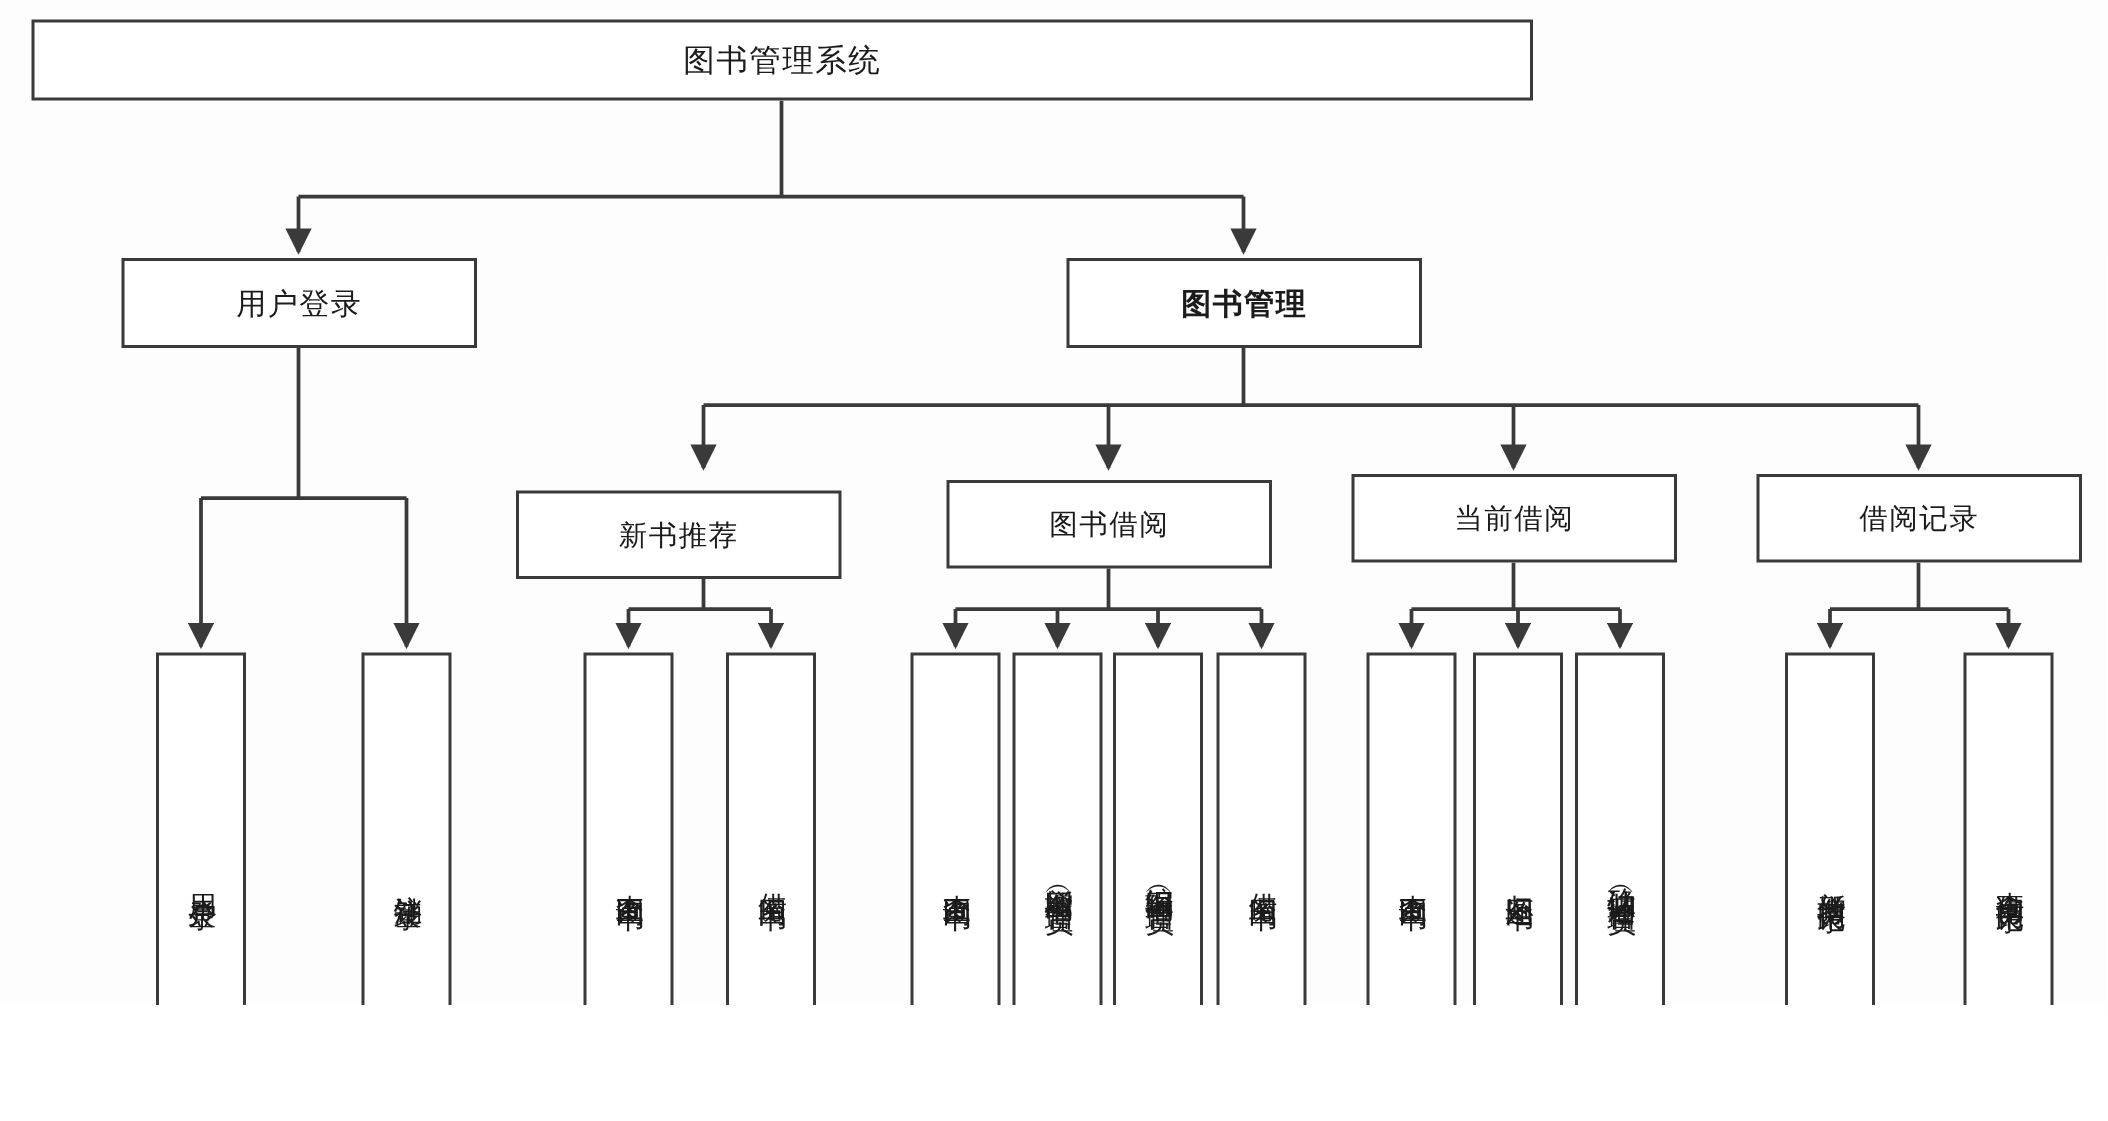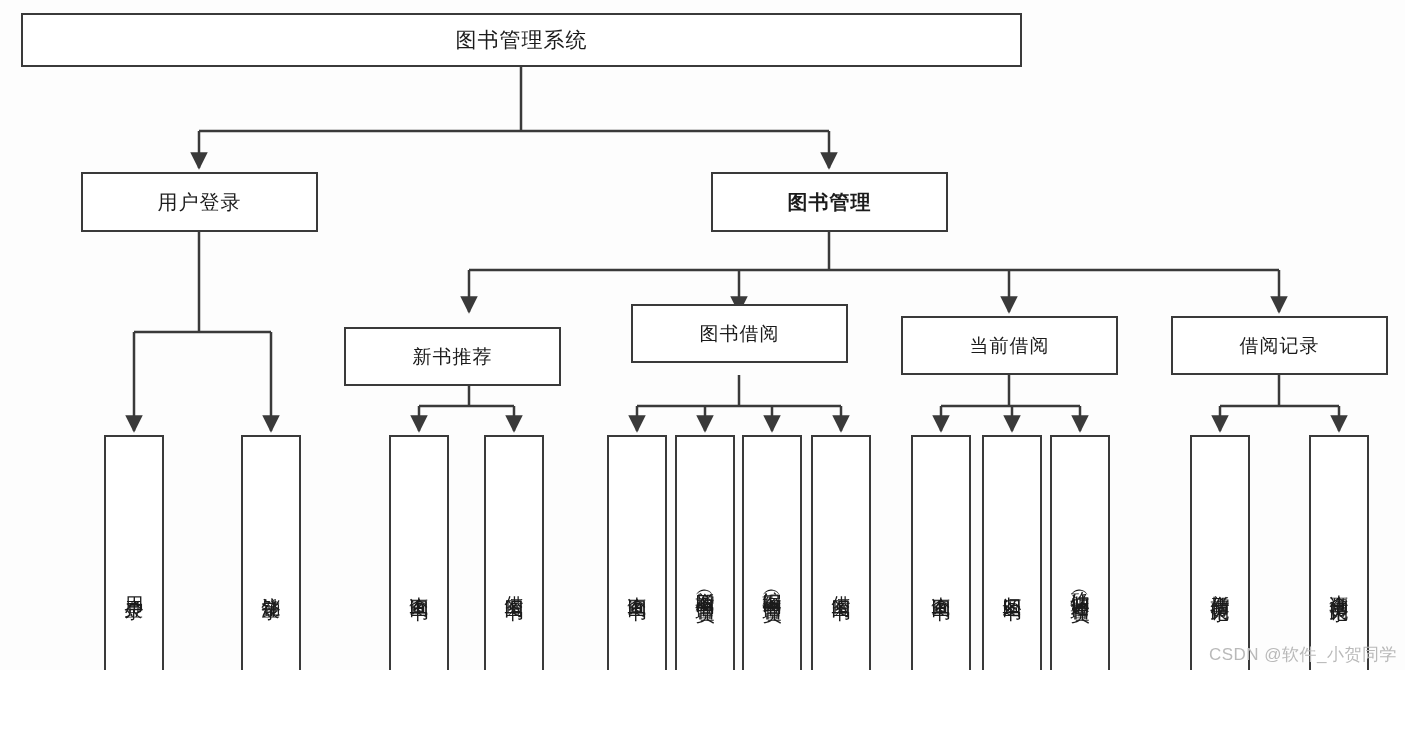--- a/index.html
+++ b/index.html
@@ -126,21 +126,21 @@
       </div>
       <div class="node level2" style="left: 81px; top: 172px; width: 237px; height: 60px;">
         <span class="htext">用户登录</span>
       </div>
       <div class="node level2" style="left: 711px; top: 172px; width: 237px; height: 60px; font-weight: bold;">
         <span class="htext">图书管理</span>
       </div>
       <div class="node level3" style="left: 344px; top: 316px; width: 217px; height: 59px; margin-top: 11px;">
         <span class="htext">新书推荐</span>
       </div>
-      <div class="node level3" style="left: 631px; top: 304px; width: 217px; height: 59px;">
+      <div class="node level3" style="left: 631px; top: 320px; width: 217px; height: 59px;">
         <span class="htext">图书借阅</span>
       </div>
       <div class="node level3" style="left: 901px; top: 316px; width: 217px; height: 59px; justify-content: center;">
         <span class="htext">当前借阅</span>
       </div>
       <div class="node level3" style="left: 1171px; top: 316px; width: 217px; height: 59px;">
         <span class="htext">借阅记录</span>
       </div>
       <div class="node leaf" style="left: 104px; top: 435px; width: 60px; height: 300px;">
         <span class="vtext">用户登录</span>
@@ -176,14 +176,13 @@
         <span class="vtext">确认归还（管理员）</span>
       </div>
       <div class="node leaf" style="left: 1190px; top: 435px; width: 60px; height: 300px;">
         <span class="vtext">新增借阅记录</span>
       </div>
       <div class="node leaf" style="left: 1309px; top: 435px; width: 60px; height: 300px;">
         <span class="vtext">查询借阅记录</span>
       </div>
     </div>
 
-  <div class="watermark">CSDN @软件_小贺同学</div>
 </div>
 
 </body></html>

